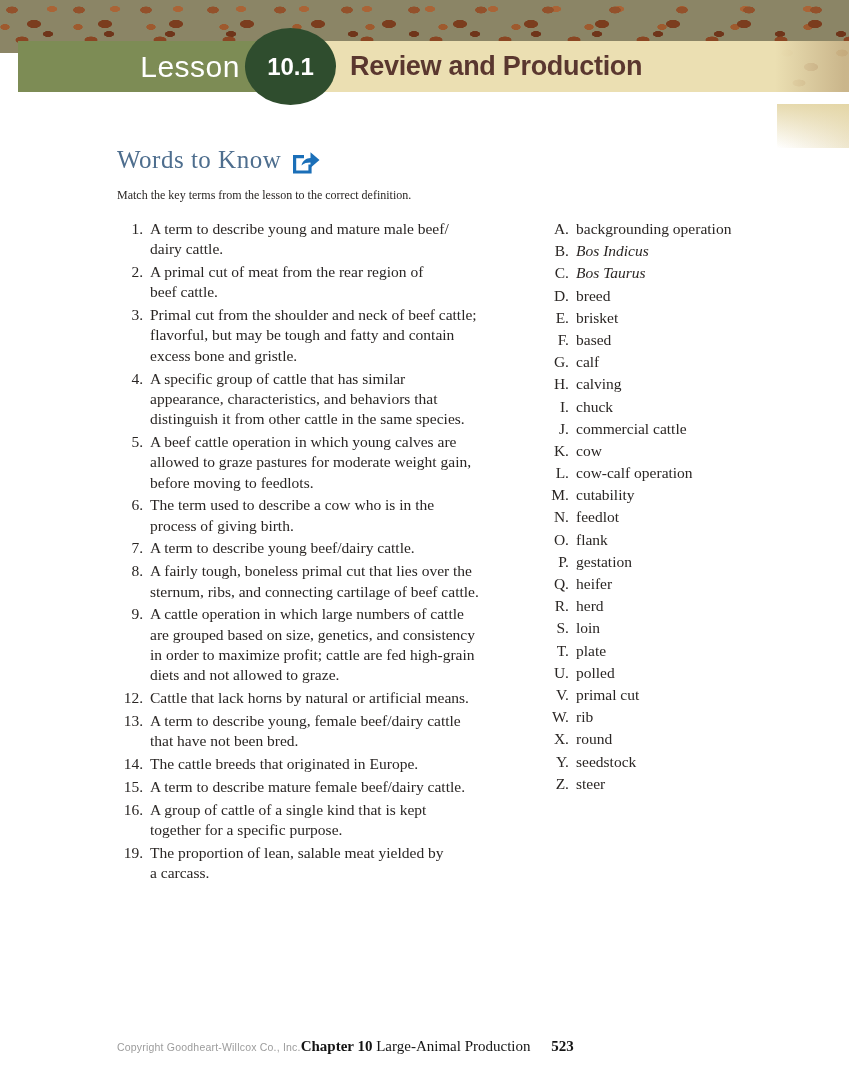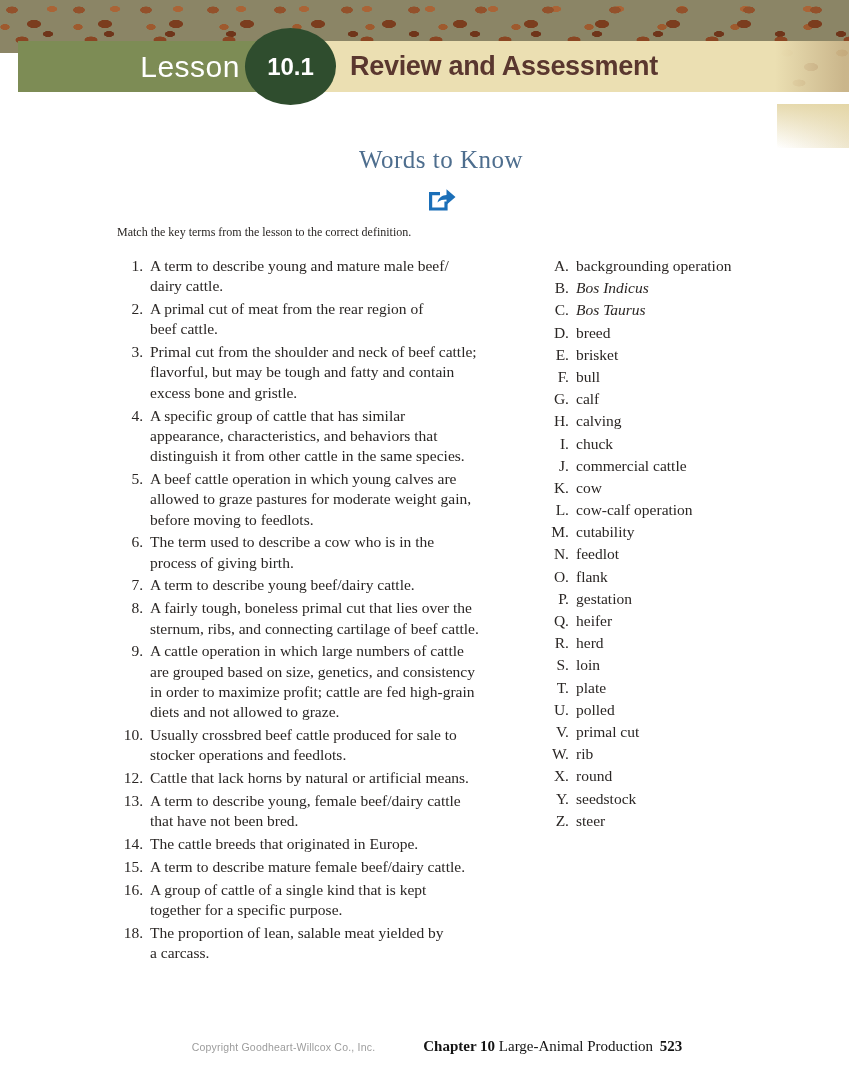--- a/index.html
+++ b/index.html
@@ -68,21 +68,21 @@
     position: absolute; right: 0; top: 104px; width: 72px; height: 44px;
     background-image:
       linear-gradient(to bottom, rgba(226,211,160,0.85), rgba(226,211,160,0)),
       linear-gradient(to left, rgba(219,201,146,0.45), rgba(219,201,146,0));
   }
 
   
   .content { position: absolute; left: 117px; top: 146px; width: 648px; }
   .section-title {
     margin: 0; display: flex; align-items: center; gap: 10px;
-    font-size: 25px; font-weight: 400; color: #4e6e8e; letter-spacing: 0.5px; flex-direction: column;
+    font-size: 25px; font-weight: 400; color: #4e6e8e; letter-spacing: 0.5px;
   }
   .link-icon { display: inline-block; margin-top: 2px; }
   .instructions { margin: 11px 0 0 0; font-size: 12px; line-height: 20px; }
 
   .columns { display: flex; margin-top: 14px; }
   ol.definitions, ol.terms { list-style: none; margin: 0; padding: 0; }
   ol.definitions { width: 413px; }
   ol.terms { margin-left: 12px; }
 
   .def-item {
@@ -93,44 +93,44 @@
     display: grid; grid-template-columns: 27px 1fr; column-gap: 7px;
     font-size: 15.5px; line-height: 20px; margin-bottom: 2.2px;
   }
   .marker { text-align: right; }
   .def-text { white-space: pre; }
   .term-text.italic { font-style: italic; }
 
   
   .footer {
     position: absolute; left: 117px; right: 92px; top: 1038px;
-    display: flex; justify-content: center; align-items: baseline; gap: 48px;
+    display: flex; justify-content: flex-start; align-items: baseline;
   }
   .copyright {
     font-family: "Liberation Sans", sans-serif;
     font-size: 10.5px; color: #9c9c9c; letter-spacing: 0.2px;
   }
   .chapter-info { font-size: 15px; color: #141414; }
   .chapter-label { font-weight: 700; }
   .chapter-title { }
-  .pagenum { font-weight: 700; margin-left: 3px; }
+  .pagenum { font-weight: 700; margin-left: 17px; }
 </style>
 </head>
 <body>
 
 <div class="page">
 
   <div class="photo"></div>
 
   <div class="banner">
     <span class="lesson-label">Lesson</span>
     <div class="lesson-badge">
       <span>10.1</span>
     </div>
-    <span class="banner-title">Review and Assessment</span>
+    <span class="banner-title">Review and Production</span>
     <div class="banner-fade"></div>
   </div>
   <div class="below-fade"></div>
 
   <div class="content">
     <h1 class="section-title">
       <span>Words to Know</span>
       <svg class="link-icon" width="29" height="25" viewBox="0 0 29 25" aria-hidden="true">
         <path fill="none" stroke="#1b6fb8" stroke-width="3.2" d="M13 7.6 H3.6 V23 H19 V15.5"></path>
         <path fill="#1b6fb8" d="M10.5 16.5 C11.5 11.5 15.5 9.3 19.5 9.1 L19.5 3.2 L28.5 11 L19.5 18.8 L19.5 13.6 C16 13.6 13 14.2 10.5 16.5 Z"></path>
@@ -194,25 +194,20 @@
           </li>
 
           <li class="def-item">
             <span class="marker">9.</span>
             <span class="def-text">A cattle operation in which large numbers of cattle
 are grouped based on size, genetics, and consistency
 in order to maximize profit; cattle are fed high-grain
 diets and not allowed to graze.</span>
           </li>
 
-          <li class="def-item">
-            <span class="marker">10.</span>
-            <span class="def-text">Usually crossbred beef cattle produced for sale to
-stocker operations and feedlots.</span>
-          </li>
 
 
           <li class="def-item">
             <span class="marker">12.</span>
             <span class="def-text">Cattle that lack horns by natural or artificial means.</span>
           </li>
 
           <li class="def-item">
             <span class="marker">13.</span>
             <span class="def-text">A term to describe young, female beef/dairy cattle
@@ -230,21 +225,21 @@
           </li>
 
           <li class="def-item">
             <span class="marker">16.</span>
             <span class="def-text">A group of cattle of a single kind that is kept
 together for a specific purpose.</span>
           </li>
 
 
           <li class="def-item">
-            <span class="marker">18.</span>
+            <span class="marker">19.</span>
             <span class="def-text">The proportion of lean, salable meat yielded by
 a carcass.</span>
           </li>
 
         </ol>
 
       <ol class="terms">
 
           <li class="term-item">
             <span class="marker">A.</span>
@@ -266,21 +261,21 @@
             <span class="term-text">breed</span>
           </li>
 
           <li class="term-item">
             <span class="marker">E.</span>
             <span class="term-text">brisket</span>
           </li>
 
           <li class="term-item">
             <span class="marker">F.</span>
-            <span class="term-text">bull</span>
+            <span class="term-text">based</span>
           </li>
 
           <li class="term-item">
             <span class="marker">G.</span>
             <span class="term-text">calf</span>
           </li>
 
           <li class="term-item">
             <span class="marker">H.</span>
             <span class="term-text">calving</span>

